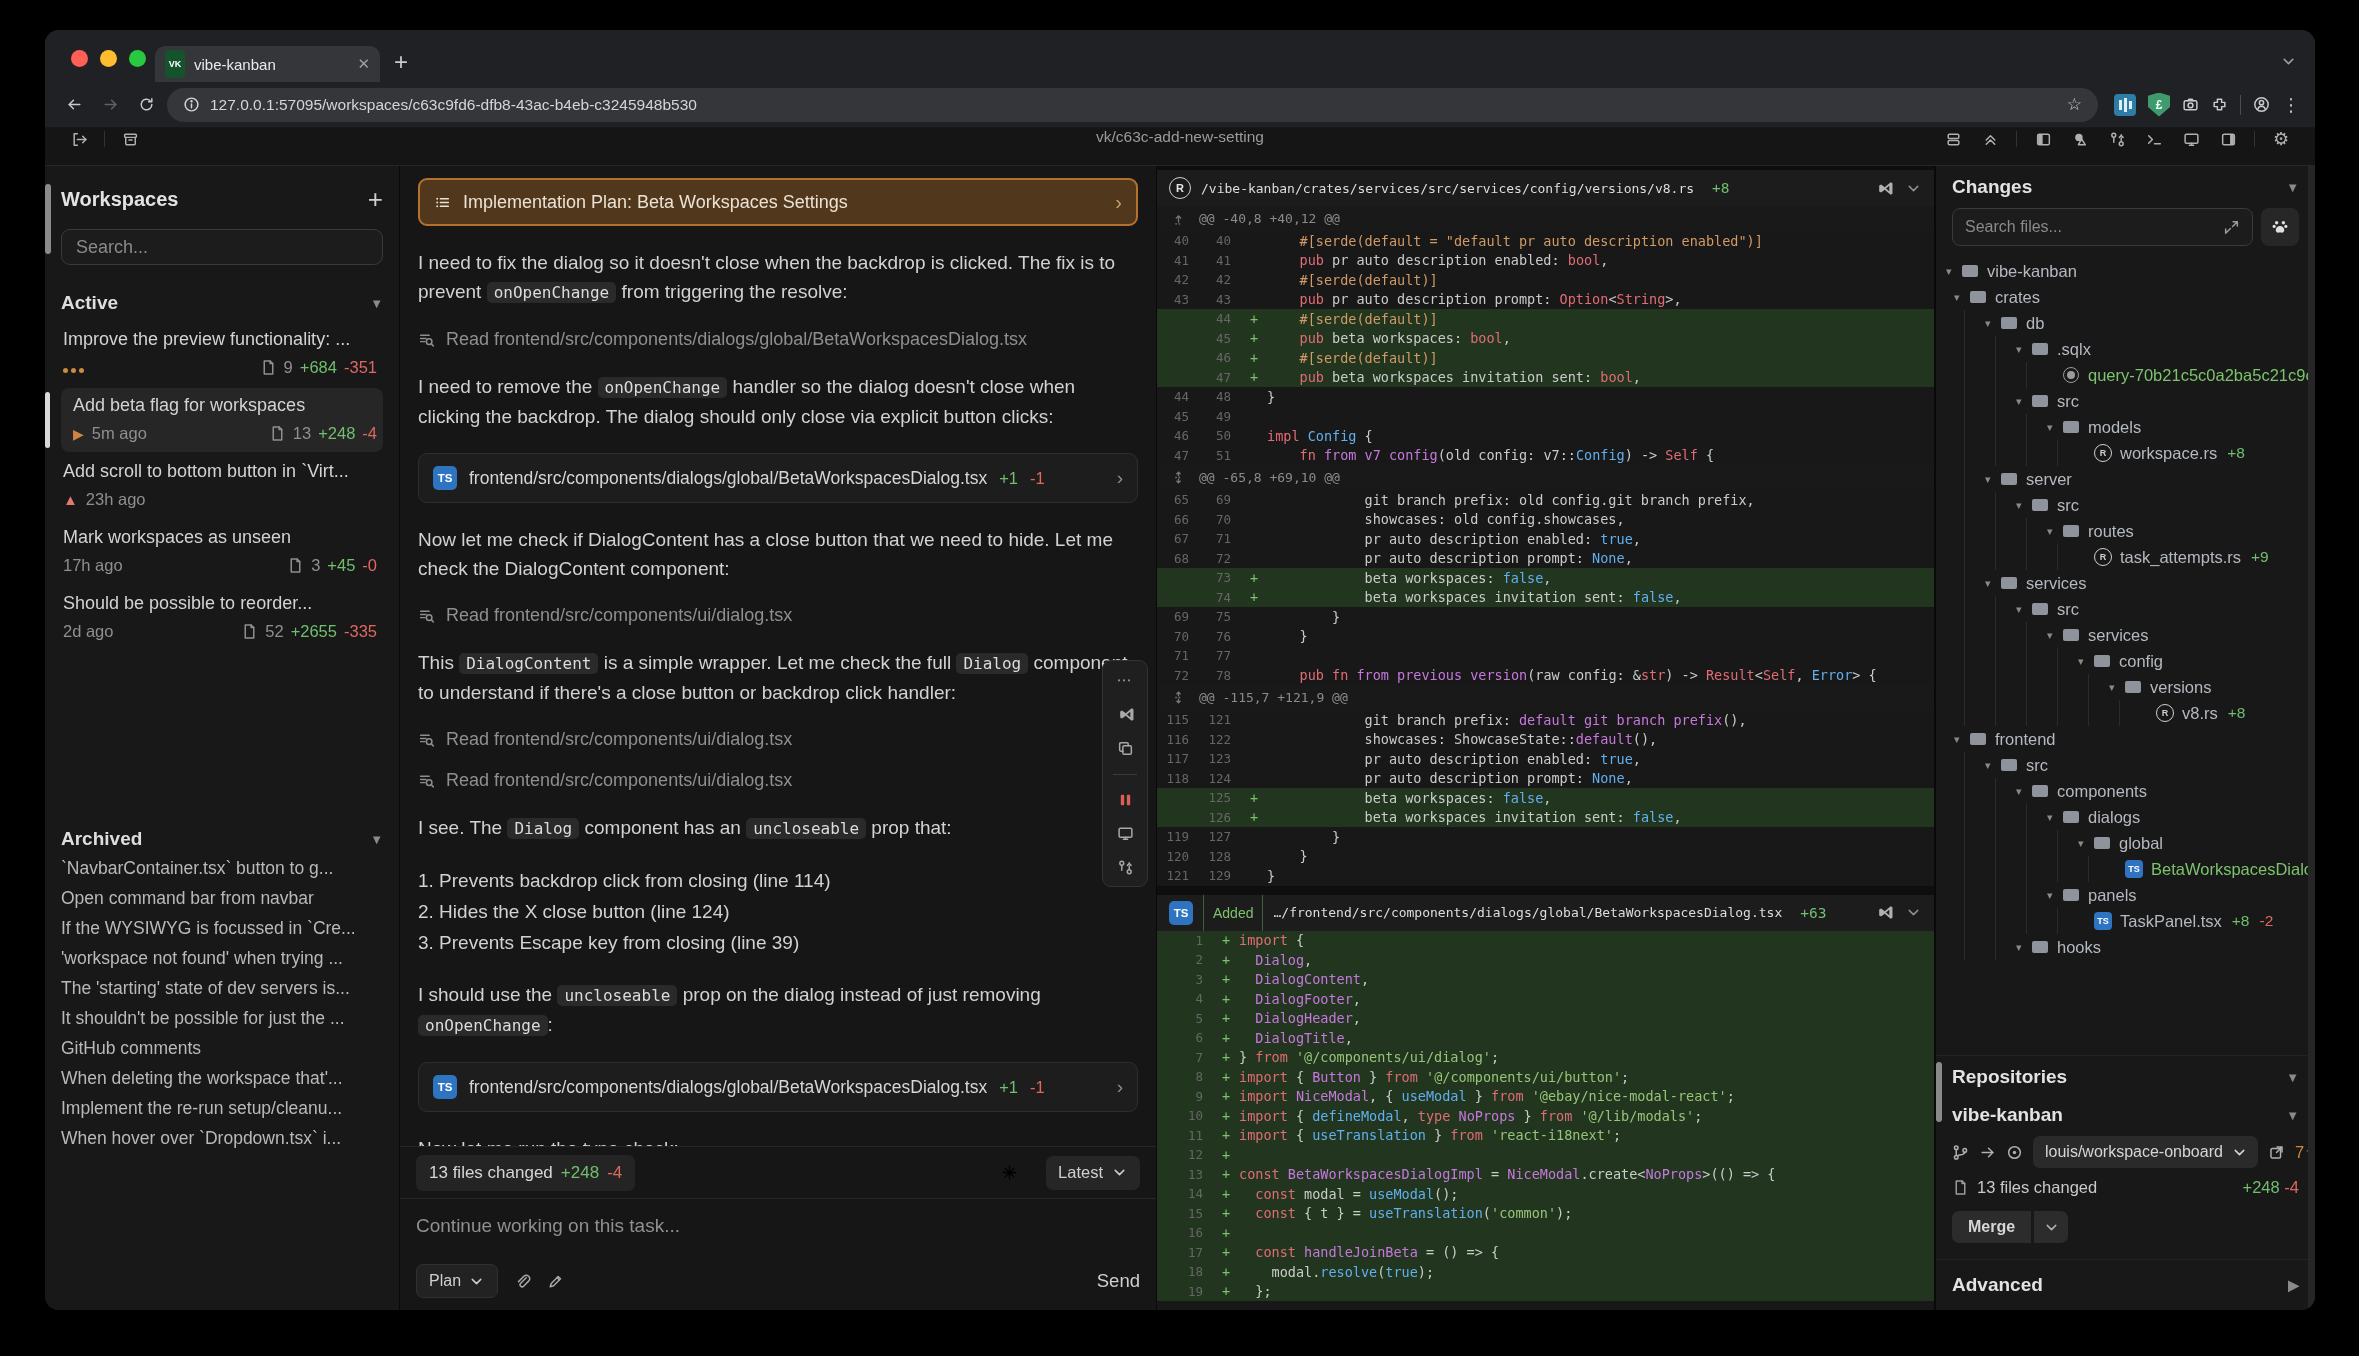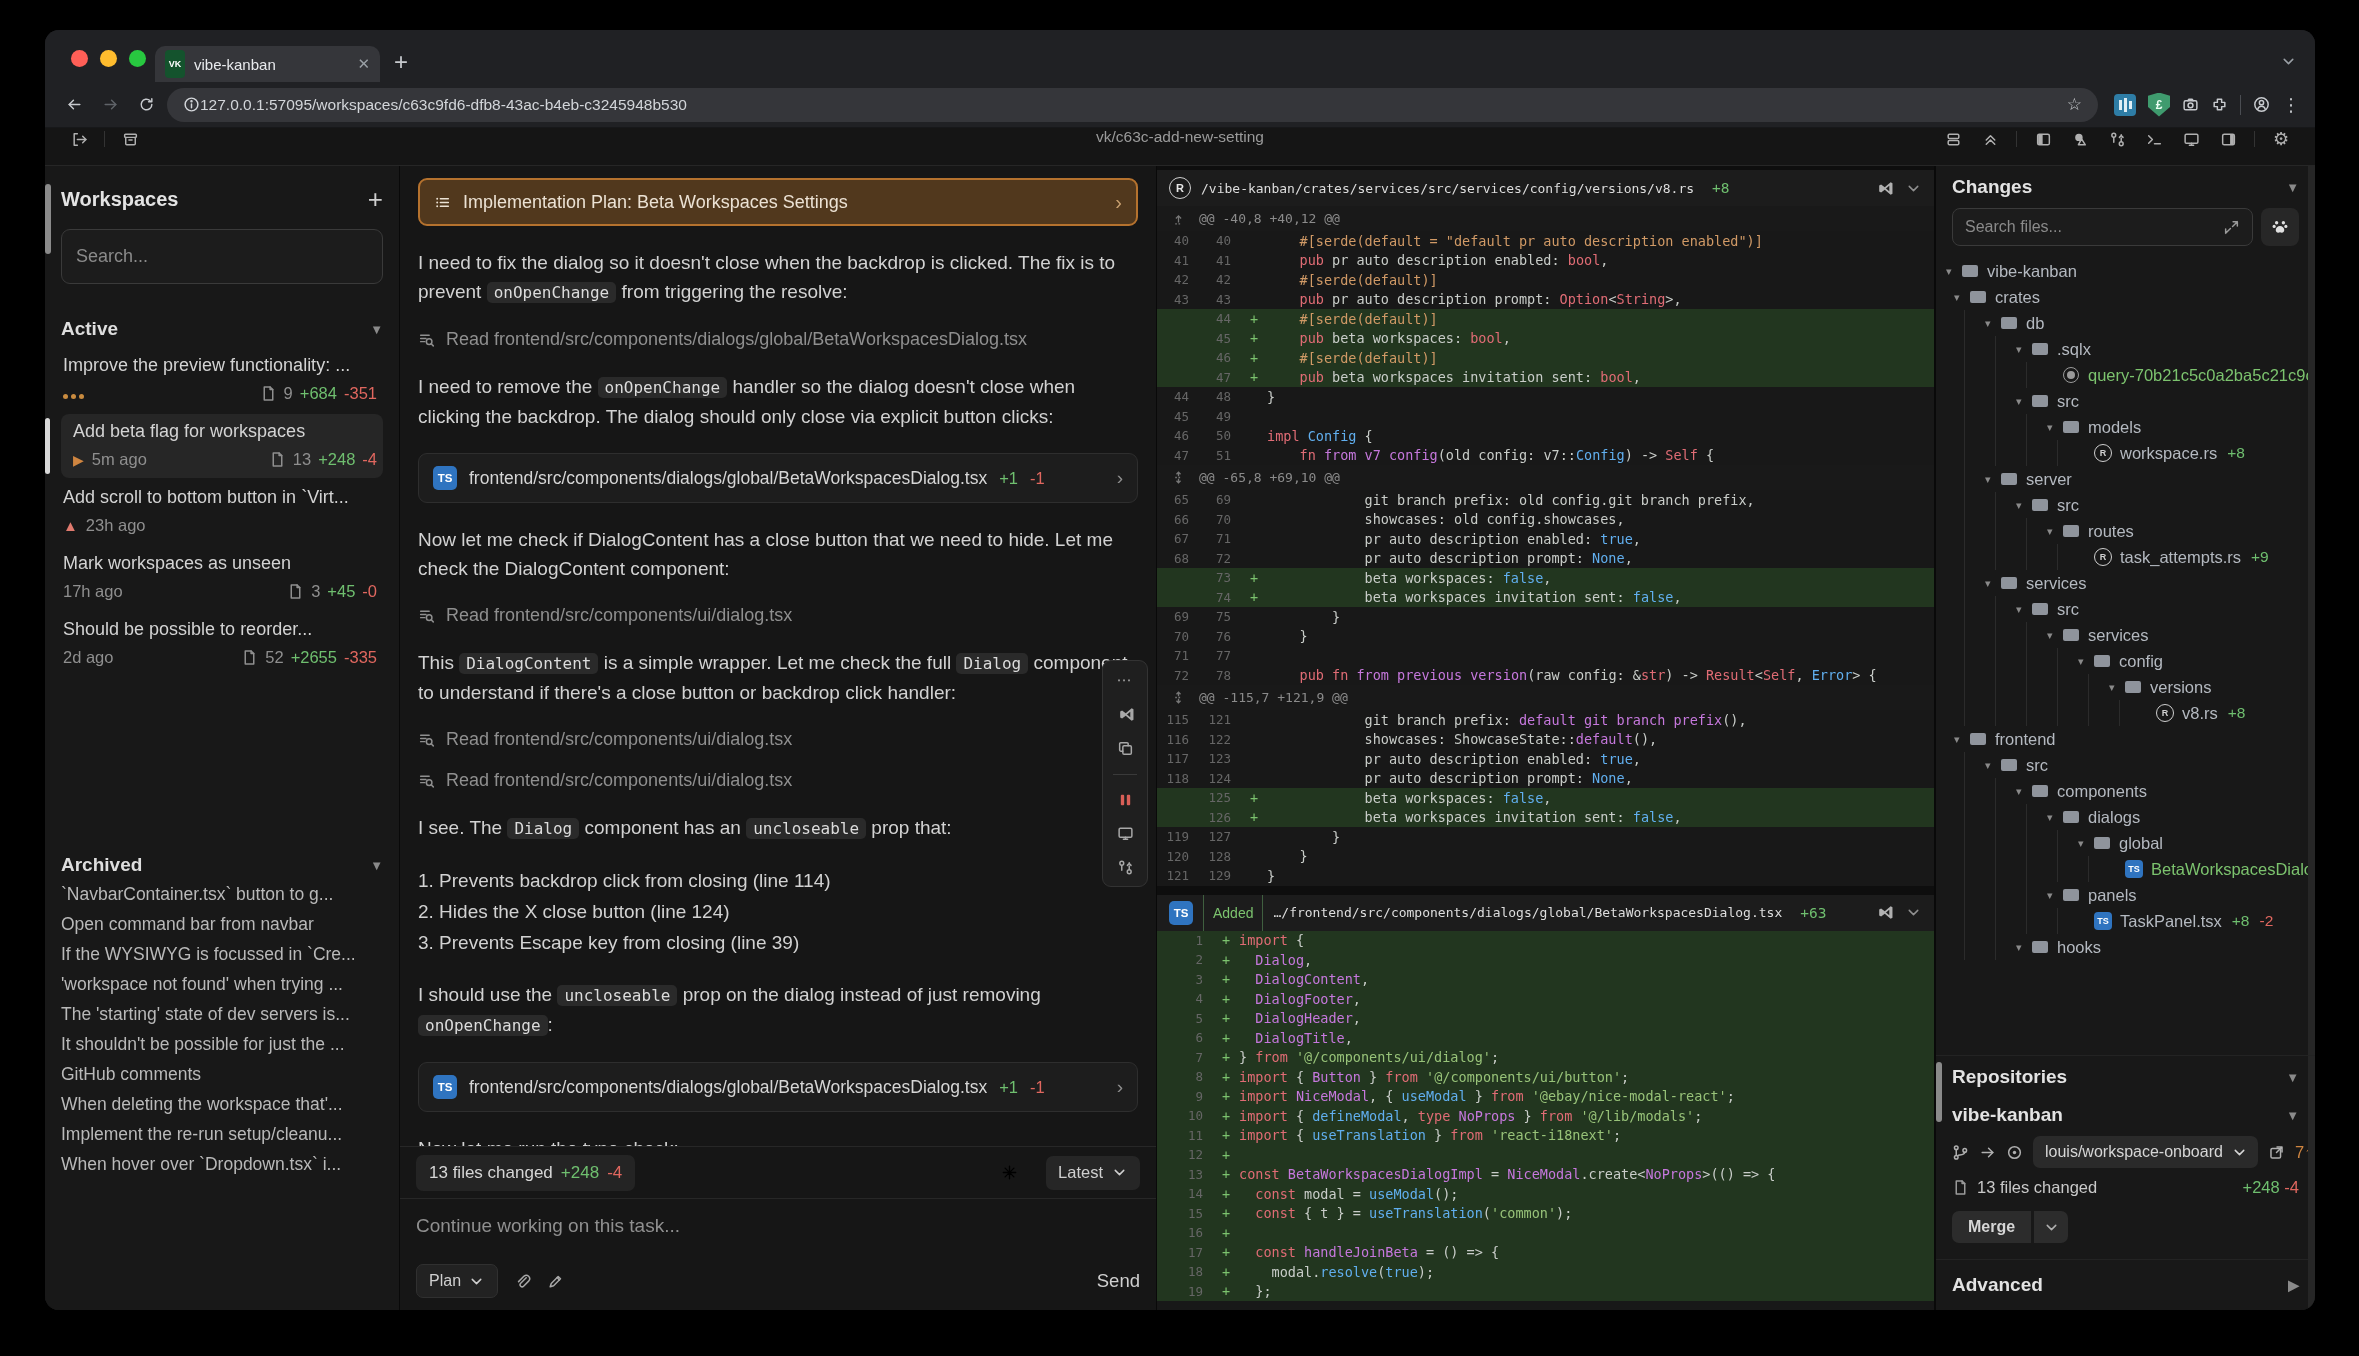--- a/index.html
+++ b/index.html
@@ -10,21 +10,21 @@
   .lights{position:absolute;left:26px;top:20px;display:flex;gap:12px}
   .light{width:17px;height:17px;border-radius:50%}
   .tab{margin-left:110px;width:225px;height:36px;background:#35363a;border-radius:10px 10px 0 0;display:flex;align-items:center;padding:0 10px;gap:9px;color:#e8eaed;font-size:15px}
   .tab .fav{width:20px;height:28px;border-radius:4px;background:#14532d;color:#fff;font-size:9px;font-weight:bold;display:flex;align-items:center;justify-content:center}
   .tab .x{margin-left:auto;color:#9aa0a6;font-size:15px}
   .newtab{color:#c7cace;font-size:24px;font-weight:300;margin:0 0 6px 14px}
   .tabsearch{position:absolute;right:18px;bottom:12px;color:#9aa0a6}
   .urlrow{height:46px;background:#202124;display:flex;align-items:center;flex:none;padding:0 14px;gap:6px;border-bottom:1px solid #17181a}
   .navic{width:30px;height:30px;display:flex;align-items:center;justify-content:center;color:#c7cace}
   .navic.dim{color:#5f6368}
-  .urlpill{flex:1;height:34px;background:#35363a;border-radius:17px;display:flex;align-items:center;padding:0 16px;color:#d2d5d9;font-size:15.5px}
+  .urlpill{flex:1;height:34px;background:#35363a;border-radius:17px;display:flex;align-items:center;padding:0 16px;gap:10px;color:#d2d5d9;font-size:15.5px}
   .urlpill .star{margin-left:auto;color:#c7cace;font-size:17px}
   .extrow{display:flex;align-items:center;gap:12px;margin-left:10px;color:#c7cace}
   .ext-b{width:22px;height:22px;border-radius:4px;background:#2e7da6;display:flex;align-items:center;justify-content:center;gap:2px}
   .ext-b i{display:block;width:3px;background:#dfeef5}
   .ext-shield{width:22px;height:24px;background:#3f9b6e;clip-path:polygon(50% 0,100% 14%,100% 60%,50% 100%,0 60%,0 14%);display:flex;align-items:center;justify-content:center;color:#eafff3;font-size:12px;font-weight:bold}
   .vdiv{width:1px;height:20px;background:#4a4d52}
   .kebab{color:#c7cace;font-size:18px;letter-spacing:1px}
   
   .appheader{height:38px;background:#151515;border-bottom:1px solid #262626;display:flex;align-items:flex-start;padding:0 23px;color:#b0b0b0;flex:none;position:relative}
   .appheader .grp{display:flex;align-items:center;gap:14px}
@@ -33,21 +33,21 @@
   .hic{display:flex;align-items:center;justify-content:center;width:22px;height:22px;color:#b0b0b0}
   
   .main{flex:1;display:flex;overflow:hidden;background:#161616}
   .panel-border{border-right:1px solid #090909}
   
   .sidebar{width:355px;flex:none;background:#181818;padding:14px 16px 0 16px;display:flex;flex-direction:column;overflow:hidden;position:relative}
   .sb-thumb{position:absolute;left:0;top:18px;width:6px;height:70px;background:#8a8a8a;border-radius:3px}
   .sb-head{display:flex;align-items:center;justify-content:space-between;margin:4px 0 14px 0}
   .sb-head .t{font-size:20px;font-weight:bold;color:#e3e3e3}
   .sb-head .plus{color:#cfcfcf;font-size:26px;font-weight:300}
-  .search{height:55px;border:1px solid #3a3a3a;background:#1c1c1c;border-radius:9px;display:flex;align-items:center;padding:0 14px;color:#8a8a8a;font-size:18px;margin-bottom:28px}
+  .search{height:36px;border:1px solid #3a3a3a;background:#1c1c1c;border-radius:9px;display:flex;align-items:center;padding:0 14px;color:#8a8a8a;font-size:18px;margin-bottom:21px}
   .sec-head{display:flex;align-items:center;justify-content:space-between;margin:6px 0 8px 0}
   .sec-head .t{font-size:19px;font-weight:bold;color:#dedede}
   .sec-head .ch{color:#8a8a8a;font-size:13px}
   .ws-item{position:relative;padding:7px 6px 9px 2px;border-radius:8px;margin-bottom:2px}
   .ws-item.sel{background:#262626;padding-left:12px}
   .ws-item.sel::before{content:"";position:absolute;left:-16px;top:4px;bottom:4px;width:5px;background:#d8d8d8;border-radius:3px}
   .ws-title{font-size:18px;color:#d3d3d3;white-space:nowrap;overflow:hidden;margin-bottom:8px}
   .ws-meta{display:flex;align-items:center;font-size:16.5px;color:#8f8f8f;gap:8px}
   .ws-meta .right{margin-left:auto;display:flex;align-items:center;gap:7px}
   .dots i{display:inline-block;width:5px;height:5px;border-radius:50%;background:#c98b3f;margin-right:3px}

